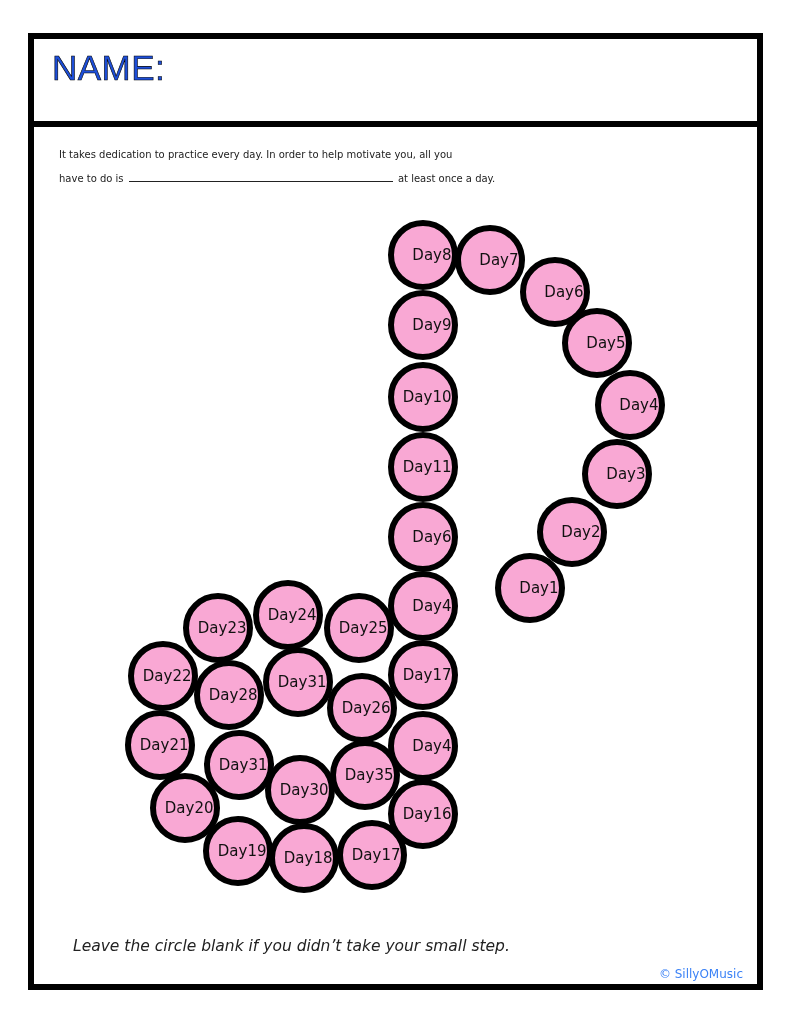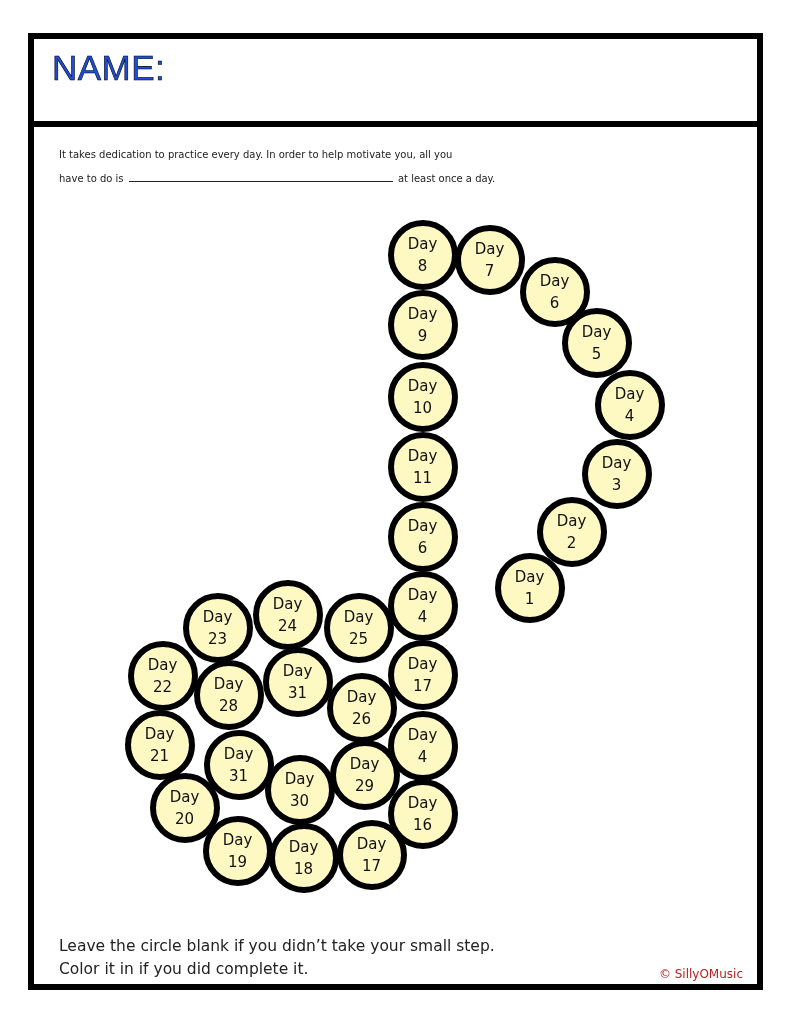--- a/index.html
+++ b/index.html
@@ -4,24 +4,24 @@
   <style>
     html, body { margin: 0; padding: 0; background: #ffffff; }
     body { width: 791px; height: 1024px; position: relative; overflow: hidden; font-family: "DejaVu Sans", sans-serif; color: #111; }
     .frame { position: absolute; left: 28px; top: 33px; width: 735px; height: 957px; box-sizing: border-box; border: 6px solid #000; }
     .header { position: absolute; left: 0; top: 0; right: 0; height: 82px; border-bottom: 6px solid #000; }
     .hdr-line { position: absolute; left: 18px; font-family: "Liberation Sans", sans-serif; font-size: 35px; font-weight: normal; letter-spacing: 0.5px; color: #1d4ed8; -webkit-text-stroke: 0.6px #000; }
     .hdr-name { top: 9px; }
     .hdr-month { top: 45px; }
     .intro { position: absolute; left: 25px; top: 104px; width: 690px; font-family: "DejaVu Sans", sans-serif; font-size: 10px; line-height: 23px; color: #222; }
     .blank { display: inline-block; width: 264px; border-bottom: 1.5px solid #222; height: 15px; vertical-align: baseline; margin: 0 2px; }
-    .footer { position: absolute; left: 25px; top: 896px; font-family: "DejaVu Sans", sans-serif; font-size: 15.5px; line-height: 23px; color: #222; }
-    .copyright { position: absolute; right: 14px; top: 928px; font-family: "DejaVu Sans", sans-serif; font-size: 12px; color: #b91c1c; }
+    .footer { position: absolute; left: 39px; top: 896px; font-family: "DejaVu Sans", sans-serif; font-size: 15.5px; line-height: 23px; color: #222; font-style: italic; }
+    .copyright { position: absolute; right: 14px; top: 928px; font-family: "DejaVu Sans", sans-serif; font-size: 12px; color: #3b82f6; }
     .chart { position: absolute; left: 0; top: 0; width: 791px; height: 1024px; pointer-events: none; }
-    .day { position: absolute; width: 58px; height: 58px; border: 6.5px solid #000; border-radius: 50%; background: #fef9c3; box-sizing: content-box; display: flex; flex-direction: column; align-items: center; justify-content: center; pointer-events: auto; cursor: pointer; }
+    .day { position: absolute; width: 58px; height: 58px; border: 6.5px solid #000; border-radius: 50%; background: #f9a8d4; box-sizing: content-box; display: flex; flex-direction: row; align-items: center; justify-content: flex-end; pointer-events: auto; cursor: pointer; }
     .day span { font-family: "DejaVu Sans", sans-serif; font-size: 15px; line-height: 22px; color: #111; display: block; text-align: center; }
   </style>
 </head>
 <body>
 
 <div class="frame">
   <div class="header">
     <div class="hdr-line hdr-name">NAME:</div>
   </div>
 
@@ -29,21 +29,20 @@
     <div>It takes dedication to practice every day. In order to help motivate you, all you</div>
     <div>
       <span>have to do is</span>
       <span class="blank"></span>
       <span>at least once a day.</span>
     </div>
   </div>
 
   <div class="footer">
     <div>Leave the circle blank if you didn’t take your small step.</div>
-    <div>Color it in if you did complete it.</div>
   </div>
 
   <div class="copyright">© SillyOMusic</div>
 </div>
 
 <div class="chart" id="tracker">
     <div class="day" style="left: 494.5px; top: 552.5px;">
       <span>Day</span>
       <span>1</span>
     </div>
@@ -150,21 +149,21 @@
     <div class="day" style="left: 262.5px; top: 646.5px;">
       <span>Day</span>
       <span>31</span>
     </div>
     <div class="day" style="left: 193.5px; top: 659.5px;">
       <span>Day</span>
       <span>28</span>
     </div>
     <div class="day" style="left: 329.5px; top: 739.5px;">
       <span>Day</span>
-      <span>29</span>
+      <span>35</span>
     </div>
     <div class="day" style="left: 264.5px; top: 754.5px;">
       <span>Day</span>
       <span>30</span>
     </div>
     <div class="day" style="left: 203.5px; top: 729.5px;">
       <span>Day</span>
       <span>31</span>
     </div>
   </div>

